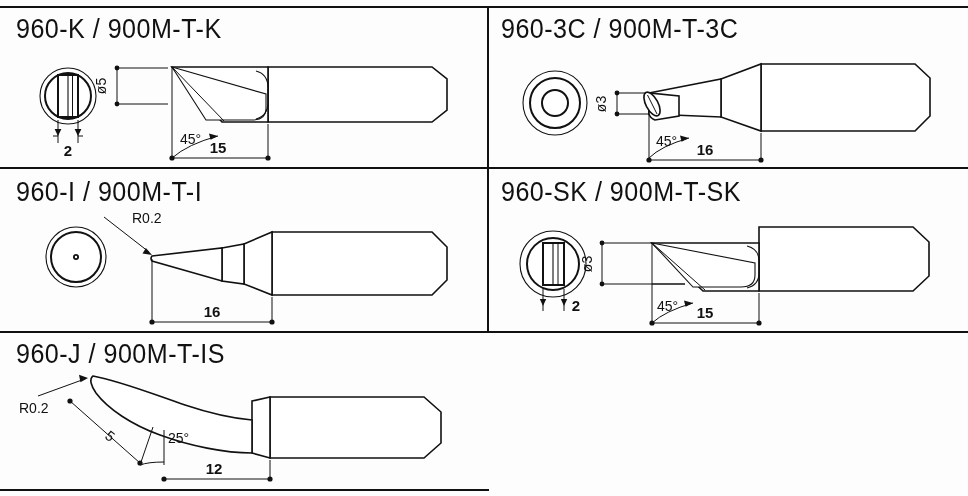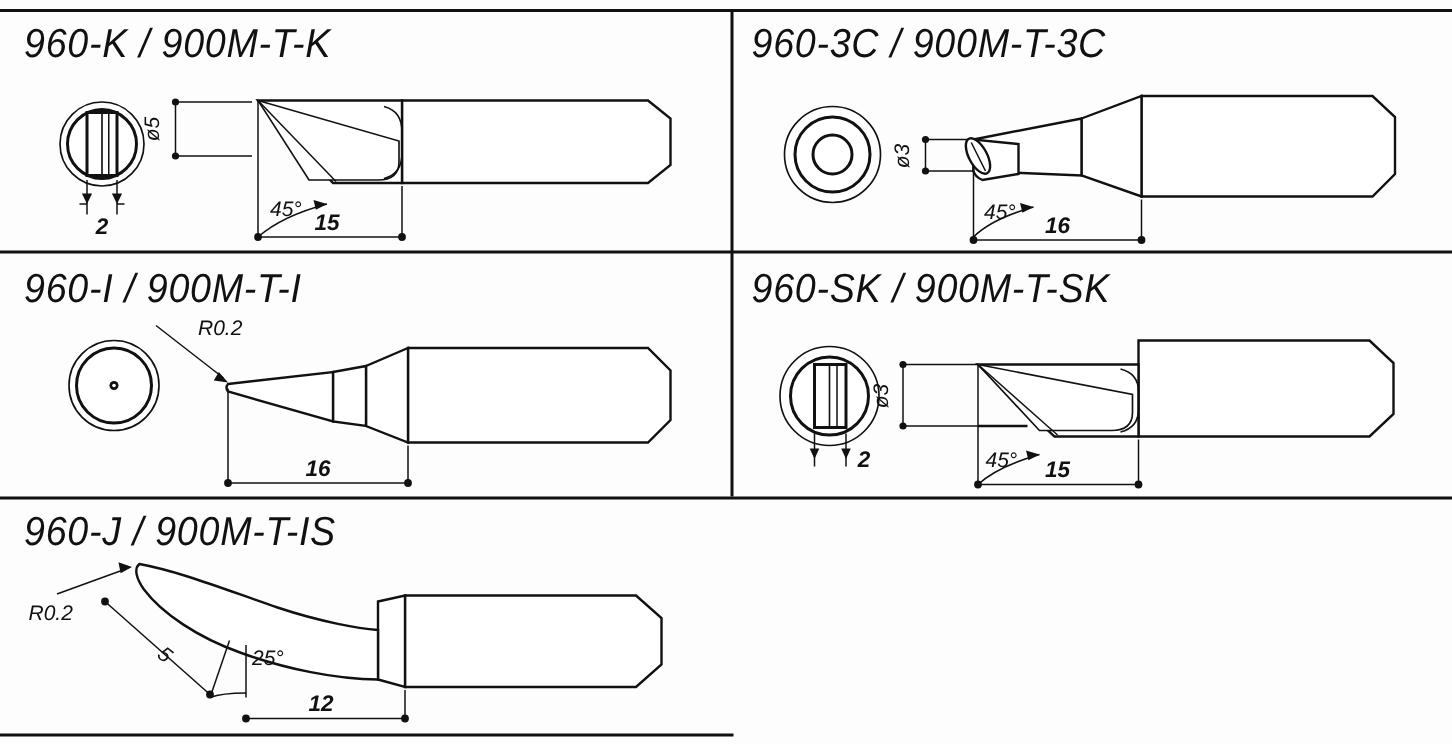--- a/index.html
+++ b/index.html
@@ -9,21 +9,20 @@
   }
   body {
     font-family: "Liberation Sans", sans-serif;
   }
   #sheet {
     position: relative;
     width: 968px;
     height: 496px;
     background: #fdfdfd;
     overflow: hidden;
-    font-style: italic;
   }
   .panel {
     position: absolute;
     box-sizing: border-box;
   }
   .rule {
     position: absolute;
     background: #111;
   }
   .rule.h { height: 2px; }

